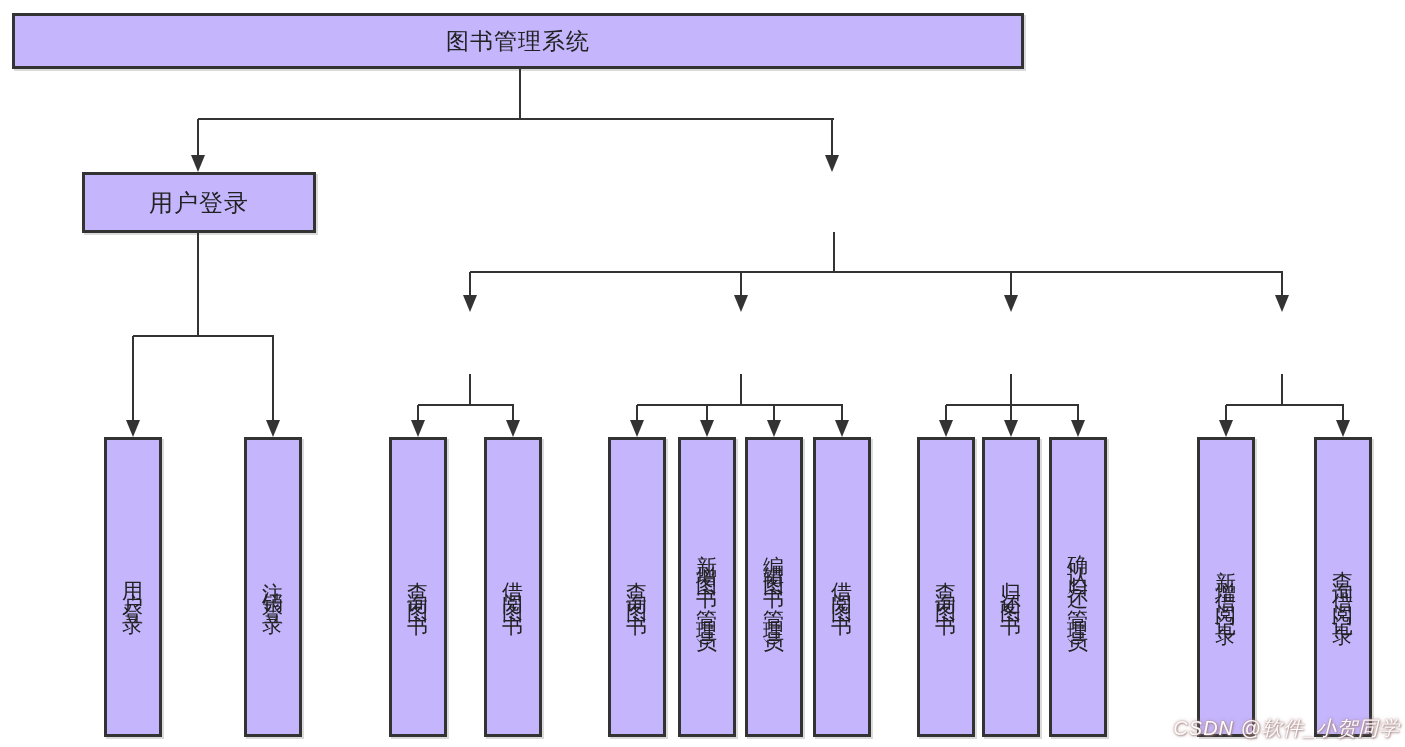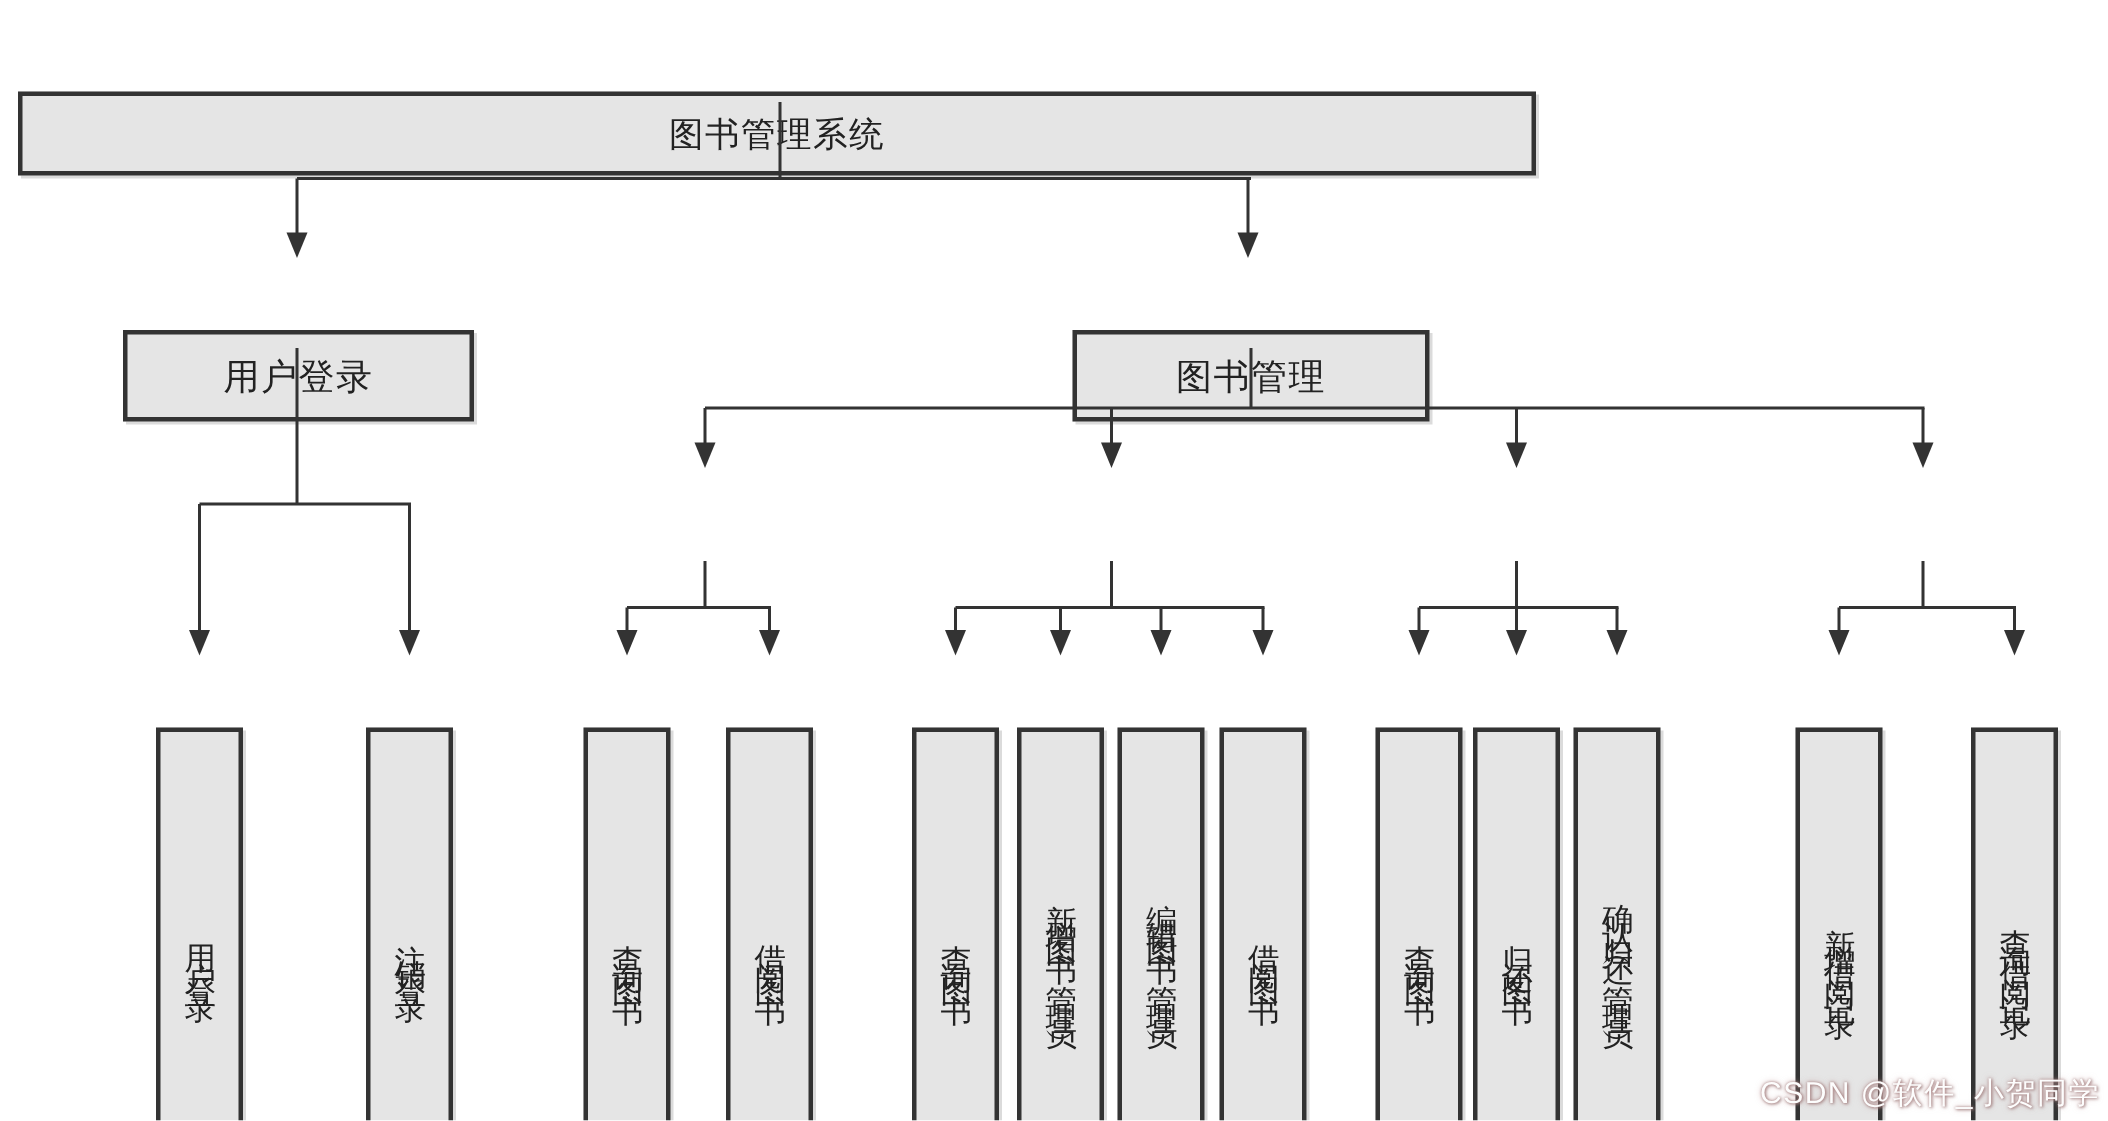--- a/index.html
+++ b/index.html
@@ -5,25 +5,24 @@
   html,body { margin:0; padding:0; background:#ffffff; }
   .canvas {
     position:relative; width:1405px; height:747px;
     background:var(--background,#ffffff);
     font-family:"Liberation Sans", sans-serif;
     overflow:hidden;
   }
   .node {
     position:absolute; box-sizing:border-box;
     border:3px solid var(--line,#333333);
-    background:#e5e5e5;
+    background:#c4b5fd;
     display:flex; align-items:center; justify-content:center;
     box-shadow:2px 2px 0 rgba(0,0,0,0.14);
     color:var(--text,#222222);
-    margin-top:48px;
   }
   .hlabel { font-size:24px; letter-spacing:1px; white-space:nowrap; }
   .root-box .hlabel { font-size:23px; }
   .vlabel {
     writing-mode:vertical-lr; text-orientation:mixed;
     font-size:21px; letter-spacing:11px; line-height:1;
     white-space:nowrap;
   }
   .vline { position:absolute; width:2px; background:var(--line,#333333); }
   .hline { position:absolute; height:2px; background:var(--line,#333333); }
@@ -31,43 +30,41 @@
     position:absolute; width:0; height:0;
     border-left:7px solid transparent; border-right:7px solid transparent;
     border-top:17px solid var(--line,#333333);
   }
   .watermark {
     position:absolute; right:5px; bottom:5px;
     font-size:20px; letter-spacing:1px;
     color:#fdfdfd;
     text-shadow:0 0 2px rgba(166,130,130,0.95), 0 0 4px rgba(195,150,150,0.65), 1px 1px 2px rgba(150,118,118,0.75);
     white-space:nowrap;
+    font-style:italic;
   }
 </style>
 </head>
 <body>
 
 <div class="canvas">
 
   <div class="node root-box" style="left:12px; top:13px; width:1012px; height:56px;">
     <span class="hlabel">图书管理系统</span>
   </div>
 
   <div class="vline" style="left:519px; top:68px; height:51px;"></div>
   <div class="hline" style="left:198px; top:118px; width:636px;"></div>
   <div class="vline" style="left:197px; top:119px; height:37px;"></div>
   <div class="ahead" style="left:191px; top:155px;"></div>
   <div class="vline" style="left:831px; top:119px; height:37px;"></div>
   <div class="ahead" style="left:825px; top:155px;"></div>
 
   <div class="node" style="left:82px; top:172px; width:234px; height:61px;">
     <span class="hlabel">用户登录</span>
-  </div>
-  <div class="node" style="left:715px; top:172px; width:238px; height:61px;">
-    <span class="hlabel">图书管理</span>
   </div>
 
   <div class="vline" style="left:197px; top:232px; height:104px;"></div>
   <div class="hline" style="left:133px; top:335px; width:141px;"></div>
   <div class="vline" style="left:132px; top:336px; height:85px;"></div>
   <div class="ahead" style="left:126px; top:420px;"></div>
   <div class="vline" style="left:272px; top:336px; height:85px;"></div>
   <div class="ahead" style="left:266px; top:420px;"></div>
 
   <div class="vline" style="left:833px; top:232px; height:40px;"></div>

